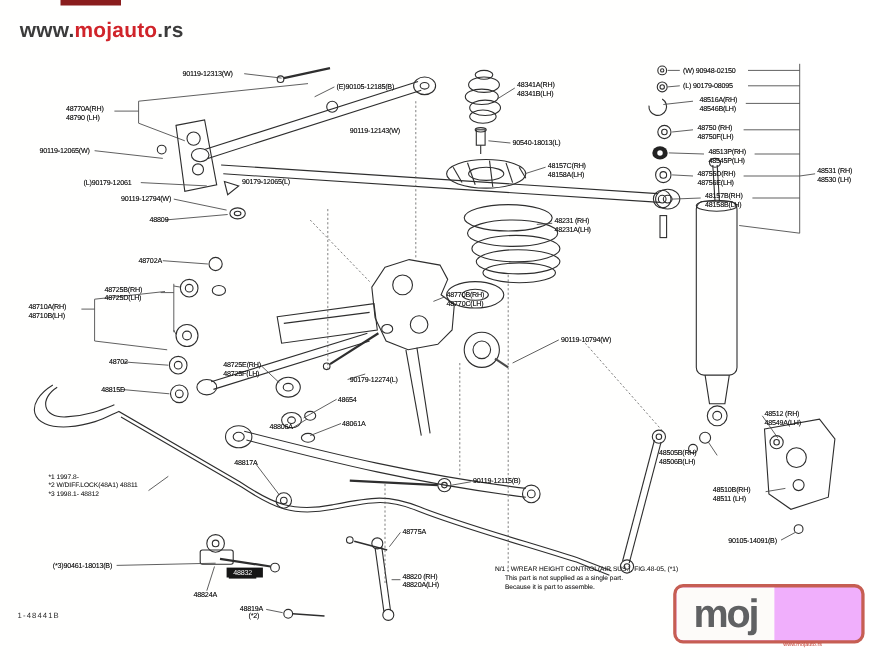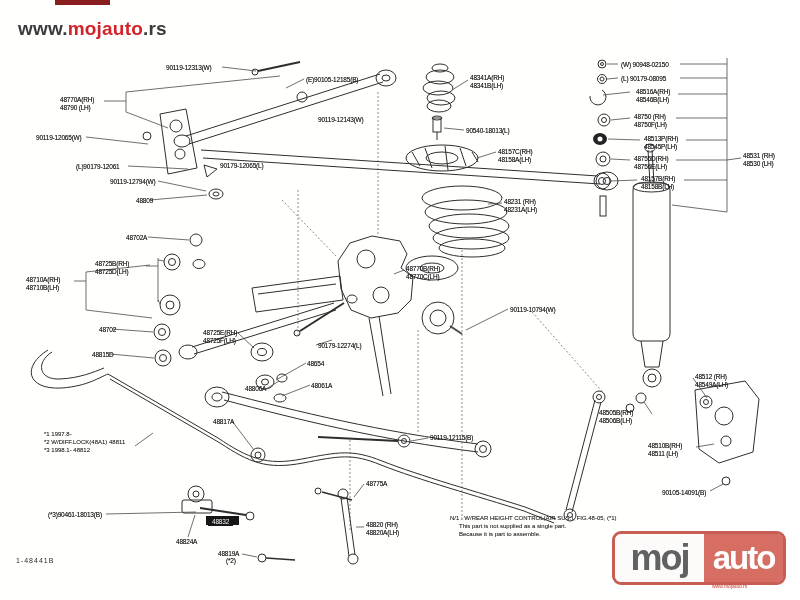--- a/index.html
+++ b/index.html
@@ -343,17 +343,16 @@
   <div id="notes-bottom" class="notes">
       <div>N/1 : W/REAR HEIGHT CONTROL(AIR SUS.), FIG.48-05, (*1)</div>
       <div>This part is not supplied as a single part.</div>
       <div>Because it is part to assemble.</div>
     </div>
 
   <div id="figcode">1-48441B</div>
 
   <div id="watermark">
     <div class="wm-left">moj</div>
-    <div class="wm-right">auto</div>
   </div>
   <div id="wm-sub">www.mojauto.rs</div>
 
 </div>
 
 </body></html>

